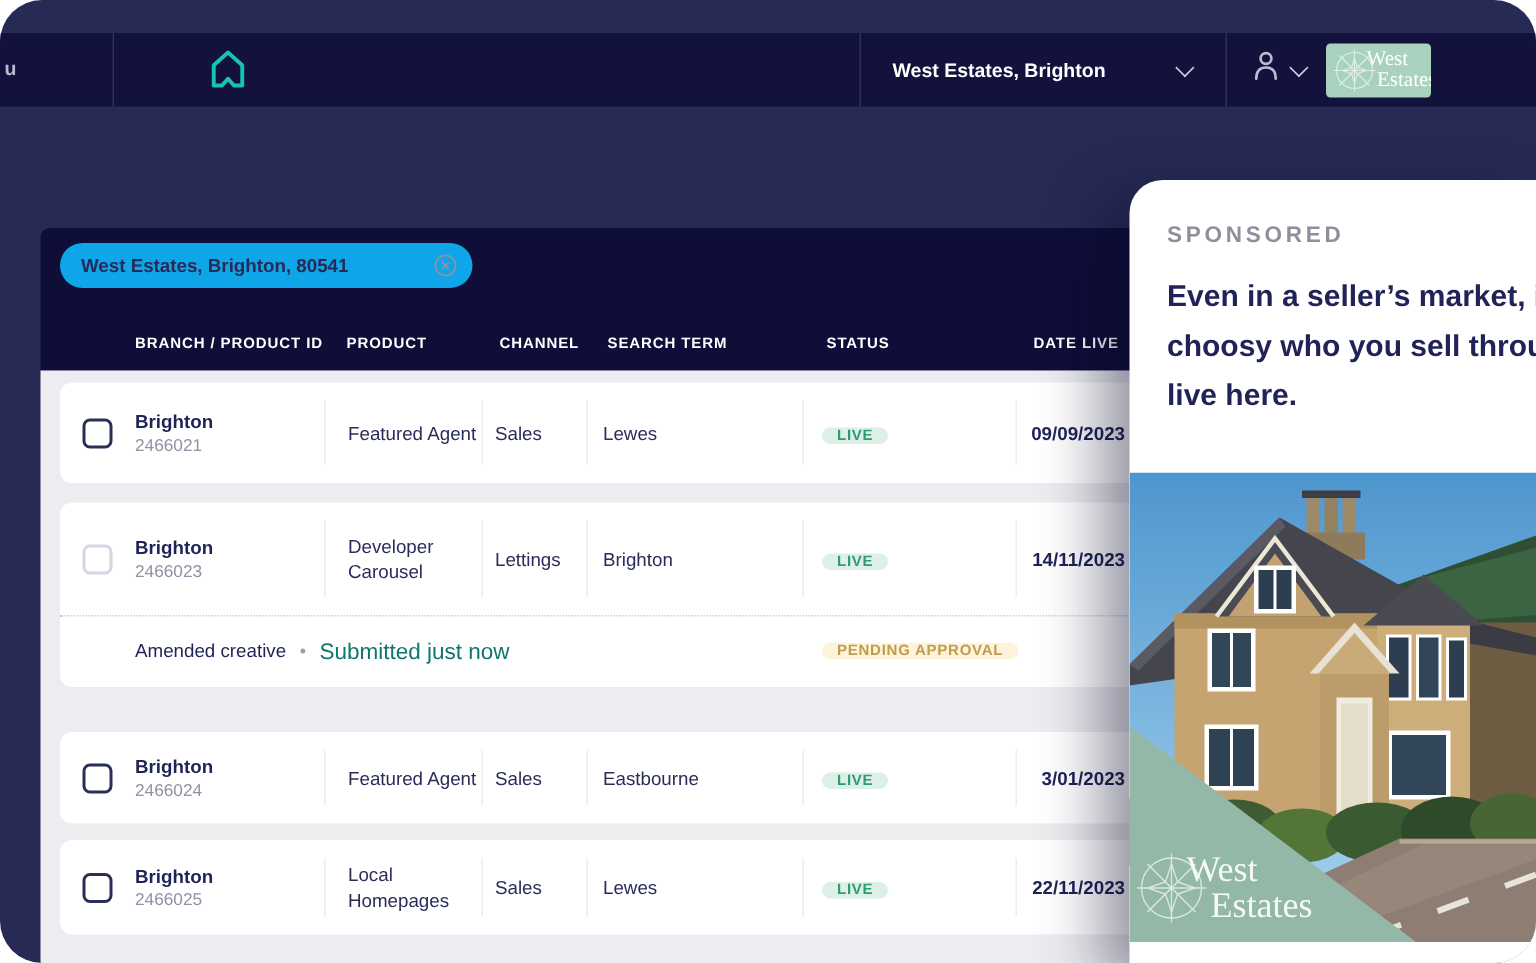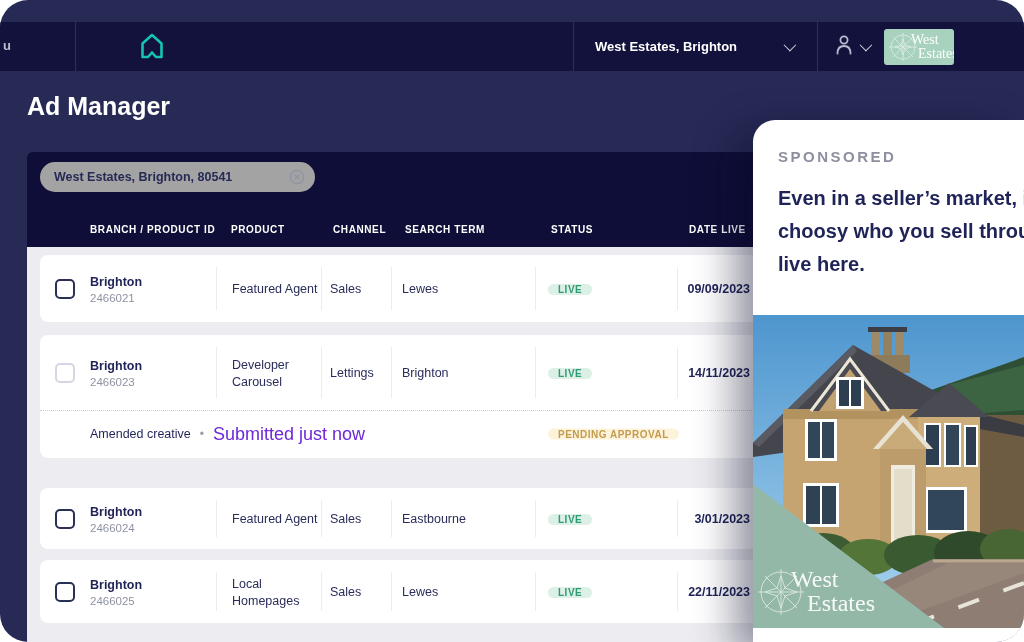--- a/index.html
+++ b/index.html
@@ -26,21 +26,21 @@
                     color:#ffffff; font-size:14px; }
   .logo-tile .lt2 { position:absolute; left:34px; top:17px; font-family:"Liberation Serif", serif;
                     color:#ffffff; font-size:14px; }
 
   
   .page-title { position:absolute; left:27px; top:92px; color:#ffffff; font-size:25px; font-weight:700; }
 
   
   .dark-panel { position:absolute; left:27px; top:152px; right:0; height:95px; background:#0e0e38;
                 border-top-left-radius:6px; }
-  .search-box { position:absolute; left:13px; top:10px; width:275px; height:30px; background:#a3a3a3;
+  .search-box { position:absolute; left:13px; top:10px; width:275px; height:30px; background:#0ea5e9;
                 border-radius:15px; display:flex; align-items:center; padding:0 10px 0 14px; }
   .search-box input { flex:1; border:none; outline:none; font-family:"Liberation Sans", sans-serif;
                       font-size:12.5px; font-weight:600; color:#262a55; background:transparent; }
   .clear-btn { width:16px; height:16px; cursor:pointer; flex:0 0 auto; }
   .manage-btn { position:absolute; left:300px; top:10px; height:30px; padding:0 17px; background:transparent;
                 border:1.5px solid #17c3b2; border-radius:16px; color:#17c3b2; font-size:12.5px;
                 font-weight:700; font-family:"Liberation Sans", sans-serif; cursor:pointer; }
   .col-head { position:absolute; bottom:12px; color:#ffffff; font-size:10px; font-weight:700;
               letter-spacing:.6px; }
 
@@ -59,21 +59,21 @@
   .badge { display:inline-block; font-size:10px; font-weight:700; letter-spacing:.5px;
            padding:0 10px; border-radius:11px; }
   .badge.live { background:#dcf0e5; color:#2f9a77; }
   .badge.pending { background:#fdf3da; color:#c29c4e; }
   .date { text-align:right; width:73px; font-weight:600; color:#1f2357; }
 
   .amend { position:relative; height:47px; border-top:1.5px dotted #cdced9; display:flex;
            align-items:center; padding-left:50px; }
   .amend .alabel { font-size:12.5px; font-weight:400; color:#1f2357; }
   .amend .adot { font-size:12px; color:#9b9daa; margin:0 9px; }
-  .amend .anote { font-size:18px; color:#6d28d9; }
+  .amend .anote { font-size:15px; color:#0f766e; }
   .amend .badge { position:absolute; left:508px; top:50%; transform:translateY(-50%); }
 
   
   .ad-card { position:absolute; left:753px; top:120px; width:271px; height:522px; background:#ffffff;
              border-top-left-radius:22px; box-shadow:-18px 12px 42px rgba(8,8,40,.45); z-index:10;
              overflow:hidden; }
   .eyebrow { margin:28px 0 0 25px; font-size:15px; font-weight:600; letter-spacing:2.5px; color:#8d8f9f; }
   .headline { margin:17px 0 0 25px; }
   .headline div { font-size:20px; font-weight:700; color:#1f2357; line-height:33px; white-space:nowrap; }
   .ad-image { position:absolute; left:0; top:195px; width:271px; height:313px; }
@@ -125,21 +125,20 @@
               <line x1="27" y1="7" x2="7" y2="27"></line>
             <path d="M17,9 L19,15 L25,17 L19,19 L17,25 L15,19 L9,17 L15,15 Z"></path>
           </g>
         </svg>
       </span>
       <span class="lt1">West</span>
       <span class="lt2">Estates</span>
     </div>
   </div>
 
-  <h1 class="page-title">Ad Manager</h1>
 
   <div class="dark-panel">
     <div class="search-box">
       <input type="text" value="West Estates, Brighton, 80541" style="">
       <span class="clear-btn">
         <svg width="16" height="16" viewBox="0 0 16 16">
           <circle cx="8" cy="8" r="6.7" fill="none" stroke="#8f92a3" stroke-width="1.2"></circle>
           <line x1="5.7" y1="5.7" x2="10.3" y2="10.3" stroke="#8f92a3" stroke-width="1.2"></line>
           <line x1="10.3" y1="5.7" x2="5.7" y2="10.3" stroke="#8f92a3" stroke-width="1.2"></line>
         </svg>

